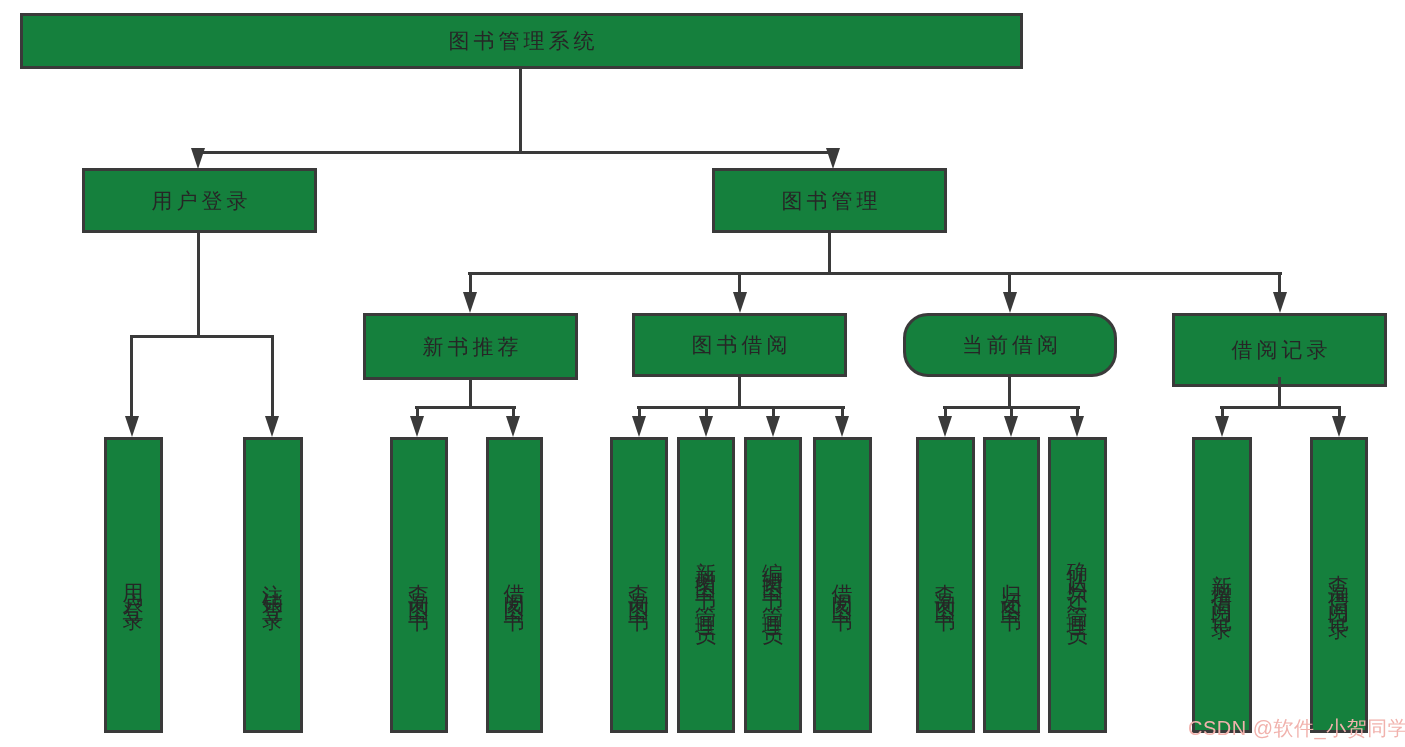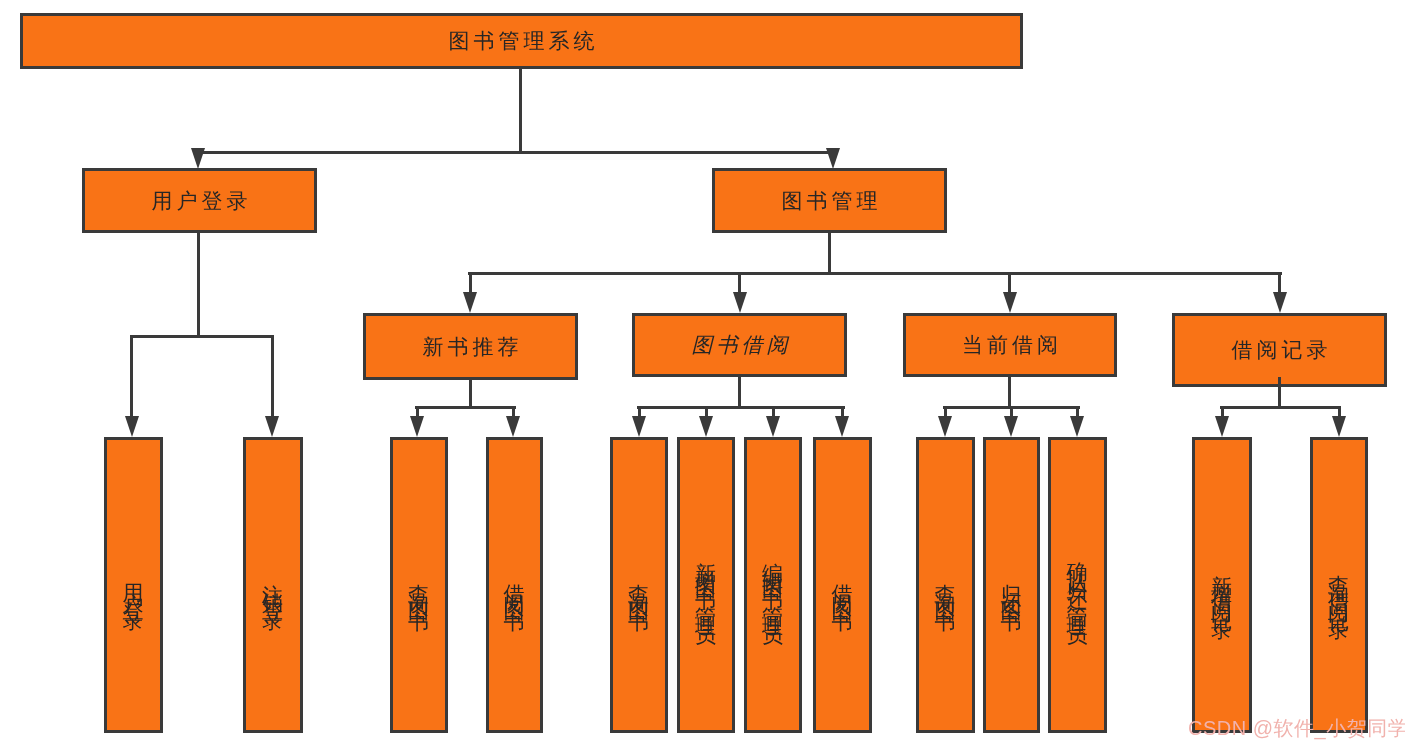--- a/index.html
+++ b/index.html
@@ -8,21 +8,21 @@
     --bg:#ffffff;
     --wm:#f1b2ad;
   }
   html,body{margin:0;padding:0;background:#fff;}
   .canvas{
     position:relative;width:1405px;height:747px;background:var(--bg);
     font-family:"Liberation Sans","DejaVu Sans",sans-serif;color:var(--text);
     overflow:hidden;
   }
   .box{
-    position:absolute;box-sizing:border-box;background:#f97316;
+    position:absolute;box-sizing:border-box;background:#15803d;
     border:3px solid var(--line);
     display:flex;align-items:center;justify-content:center;
     font-size:21px;letter-spacing:4px;color:var(--text);
     text-indent:4px; 
     white-space:nowrap;
   }
   .leaf{
     writing-mode:vertical-rl;text-orientation:mixed;
     letter-spacing:9px;text-indent:0;font-size:21px;line-height:1;
     white-space:normal;
@@ -66,22 +66,22 @@
   <div class="vl" style="left:469px;top:272px;height:22px;"></div>
   <div class="vl" style="left:738px;top:272px;height:22px;"></div>
   <div class="vl" style="left:1008px;top:272px;height:22px;"></div>
   <div class="vl" style="left:1278px;top:272px;height:22px;"></div>
   <div class="ar" style="left:463px;top:292px;"></div>
   <div class="ar" style="left:733px;top:292px;"></div>
   <div class="ar" style="left:1003px;top:292px;"></div>
   <div class="ar" style="left:1273px;top:292px;"></div>
 
   <div class="box" style="left:363px;top:313px;width:215px;height:67px;">新书推荐</div>
-  <div class="box" style="left:632px;top:313px;width:215px;height:64px;font-style:italic;">图书借阅</div>
-  <div class="box" style="left:903px;top:313px;width:214px;height:64px;">当前借阅</div>
+  <div class="box" style="left:632px;top:313px;width:215px;height:64px;">图书借阅</div>
+  <div class="box" style="left:903px;top:313px;width:214px;height:64px;border-radius:25px;">当前借阅</div>
   <div class="box" style="left:1172px;top:313px;width:215px;height:74px;">借阅记录</div>
 
   <div class="vl" style="left:469px;top:377px;height:29px;"></div>
   <div class="hl" style="left:415px;top:406px;width:101px;"></div>
   <div class="vl" style="left:416px;top:406px;height:11px;"></div>
   <div class="vl" style="left:512px;top:406px;height:11px;"></div>
   <div class="ar" style="left:410px;top:416px;"></div>
   <div class="ar" style="left:506px;top:416px;"></div>
 
   <div class="vl" style="left:738px;top:377px;height:29px;"></div>

